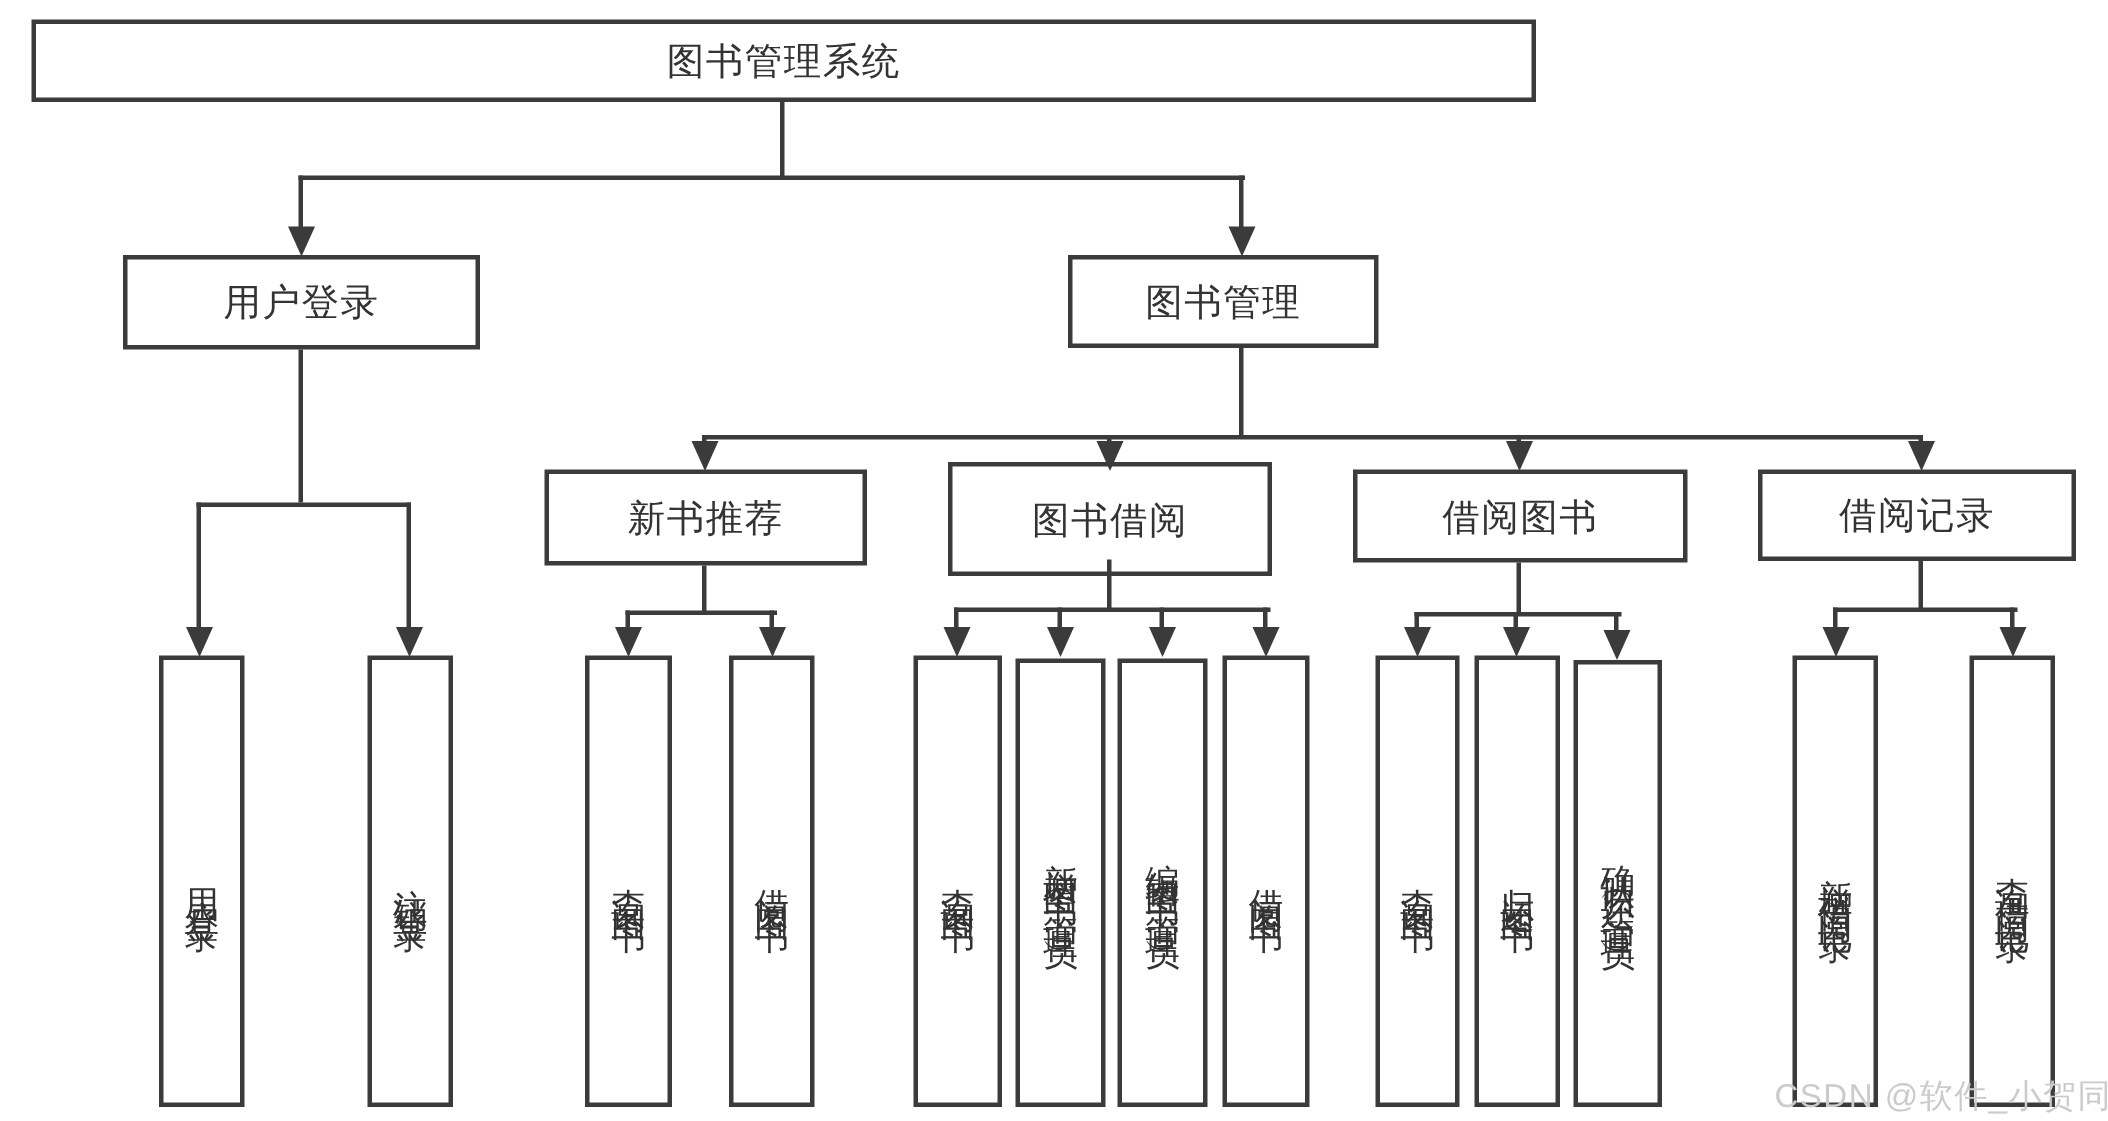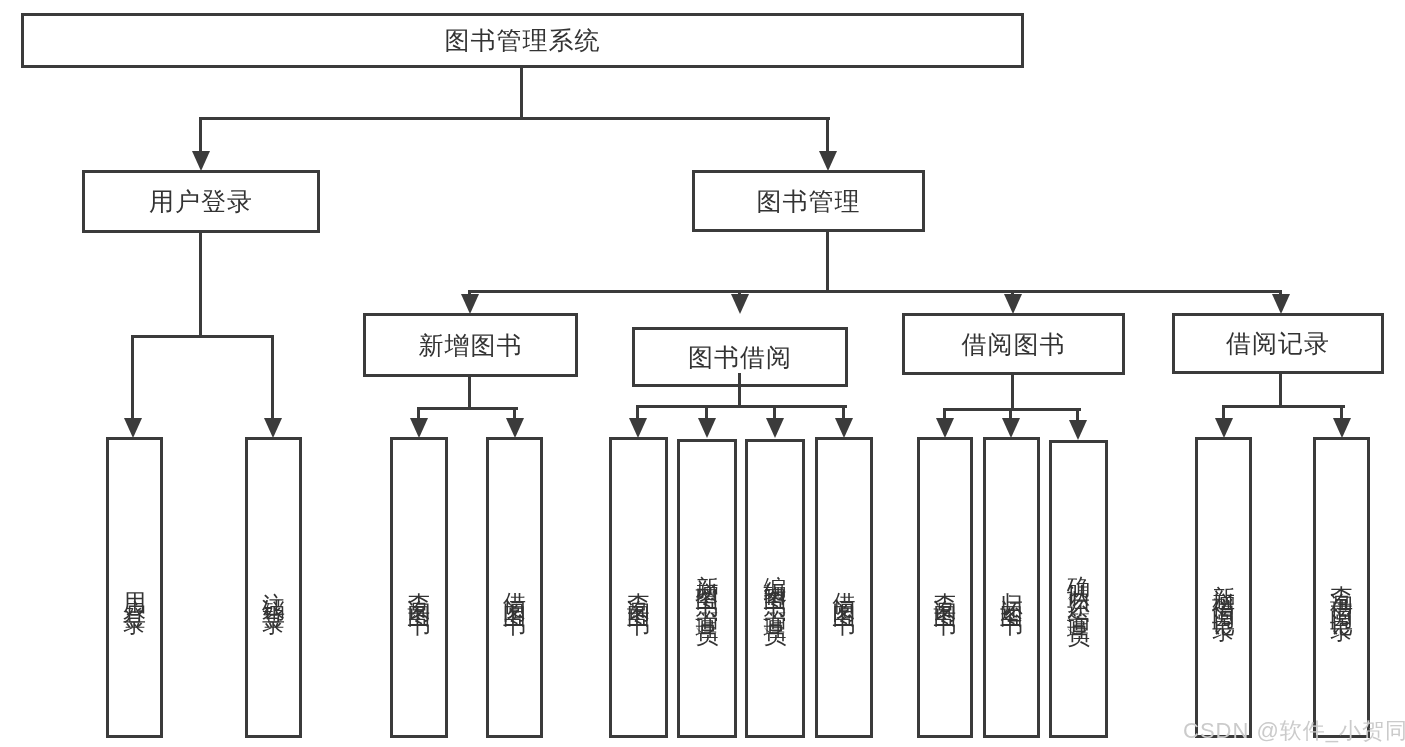--- a/index.html
+++ b/index.html
@@ -53,25 +53,25 @@
 </style>
 </head>
 <body>
 
 <div class="canvas">
 
   <div class="box hbox" style="left:21px;top:13px;width:1003px;height:55px">图书管理系统</div>
 
   <div class="box hbox" style="left:82px;top:170px;width:238px;height:63px">用户登录</div>
 
-  <div class="box hbox" style="left:692px;top:170px;width:233px;height:62px">图书管理</div>
+  <div class="box hbox" style="left:712px;top:170px;width:207px;height:62px">图书管理</div>
 
-  <div class="box hbox" style="left:363px;top:313px;width:215px;height:64px">新增图书</div>
+  <div class="box hbox" style="left:363px;top:313px;width:215px;height:64px">新书推荐</div>
 
-  <div class="box hbox" style="left:632px;top:327px;width:216px;height:60px">图书借阅</div>
+  <div class="box hbox" style="left:632px;top:308px;width:216px;height:76px">图书借阅</div>
 
   <div class="box hbox" style="left:902px;top:313px;width:223px;height:62px">借阅图书</div>
 
   <div class="box hbox" style="left:1172px;top:313px;width:212px;height:61px">借阅记录</div>
 
   <div class="box vbox" style="left:106px;top:437px;width:57px;height:301px">用户登录</div>
   <div class="box vbox" style="left:245px;top:437px;width:57px;height:301px">注销登录</div>
 
   <div class="box vbox" style="left:390px;top:437px;width:58px;height:301px">查询图书</div>
   <div class="box vbox" style="left:486px;top:437px;width:57px;height:301px">借阅图书</div>

